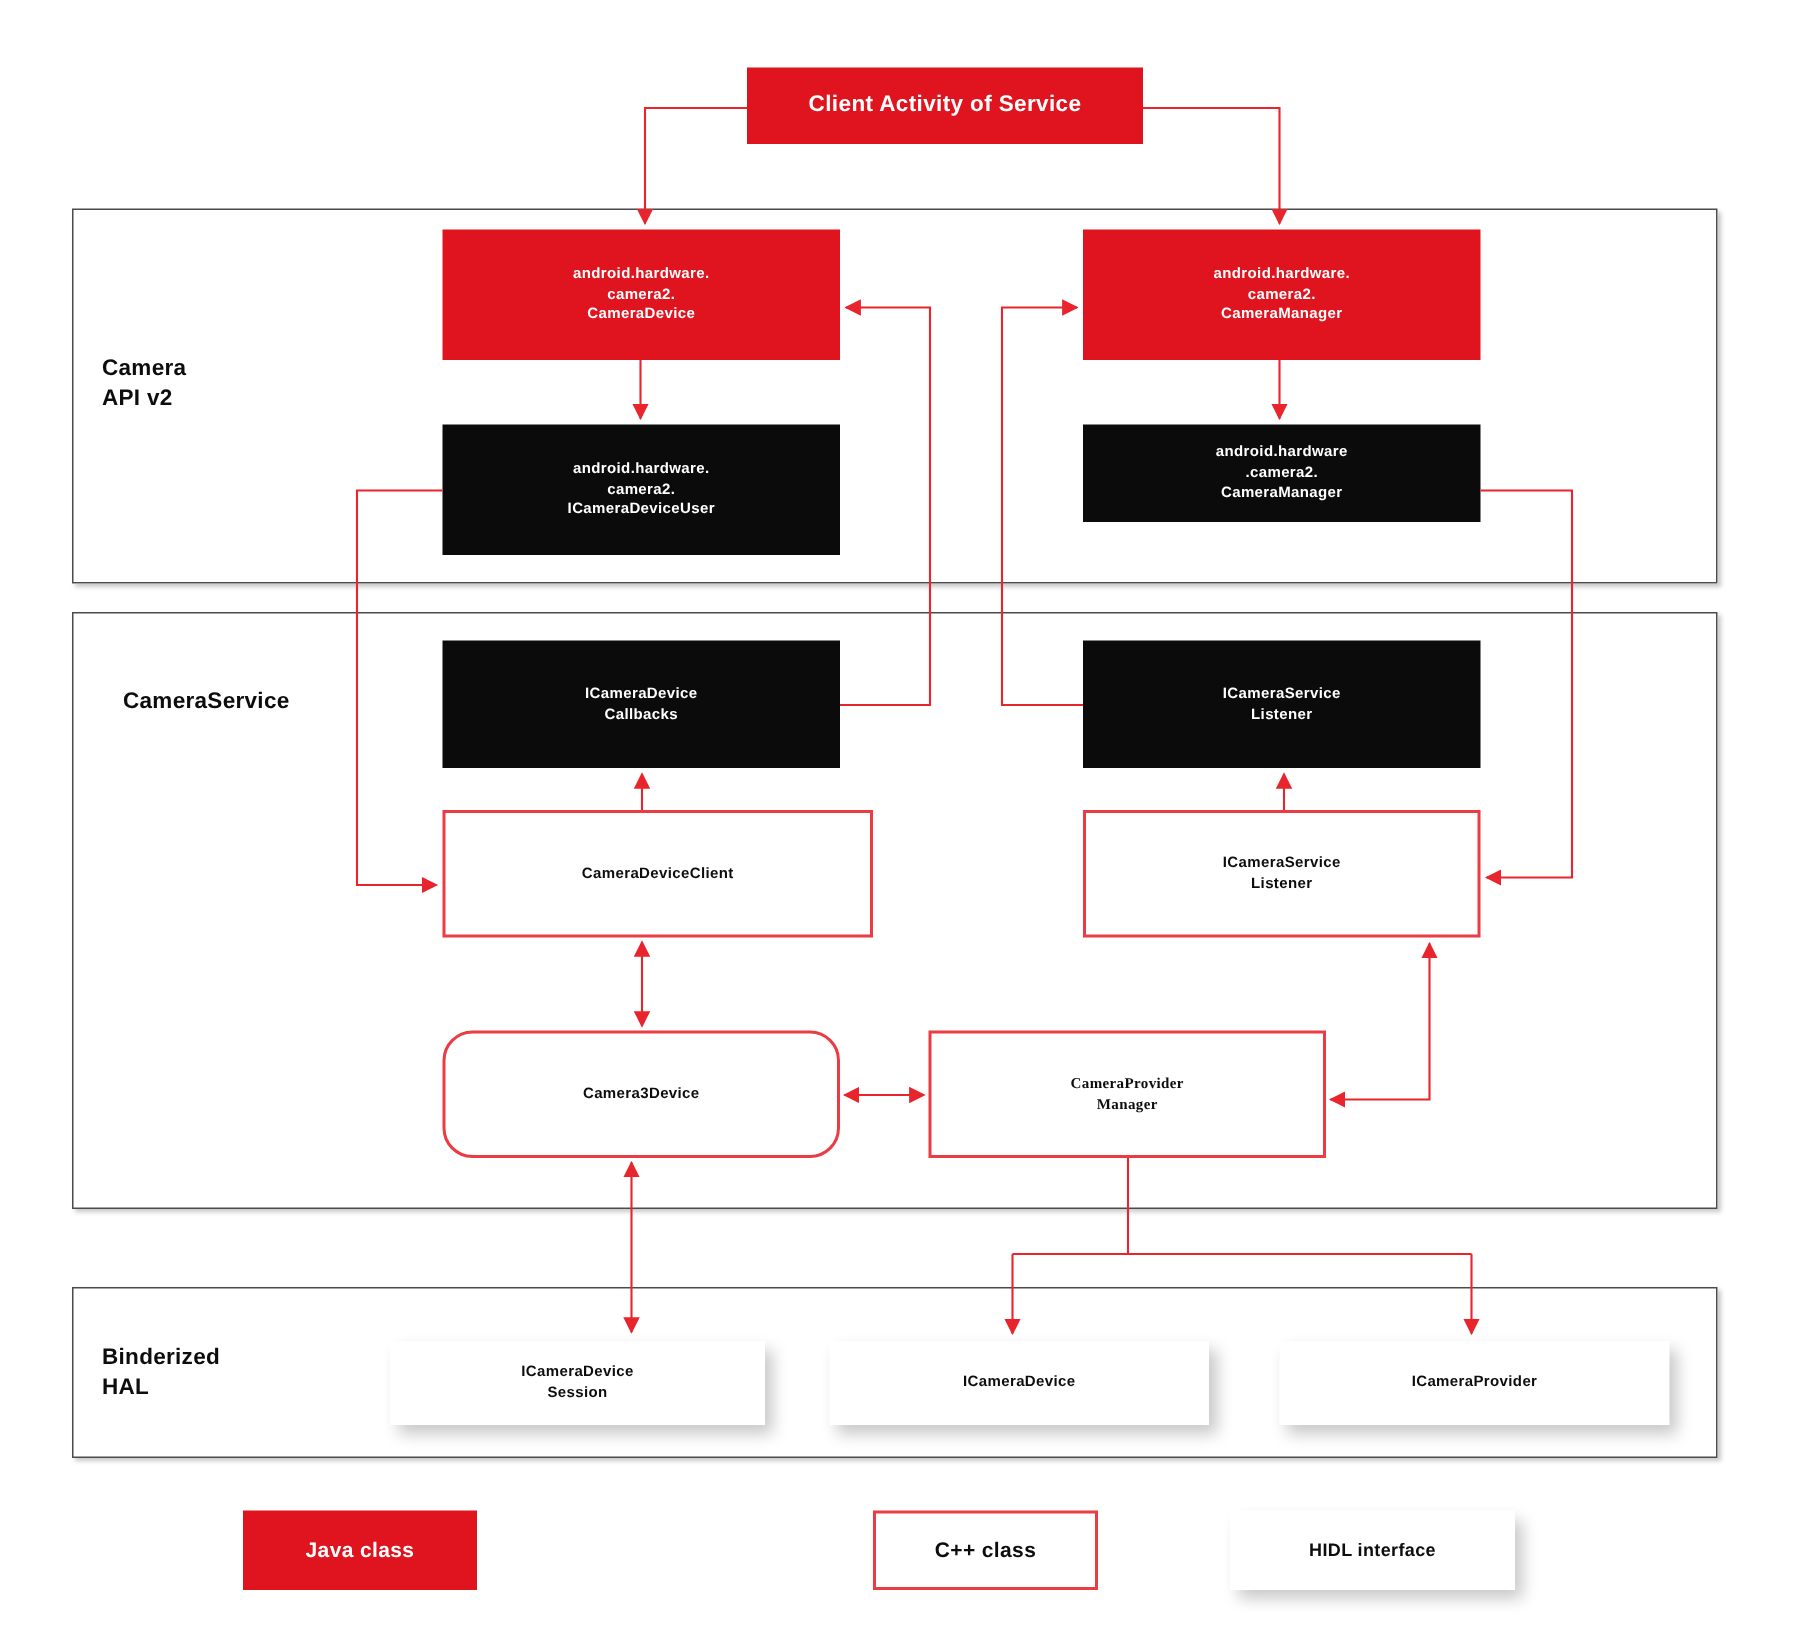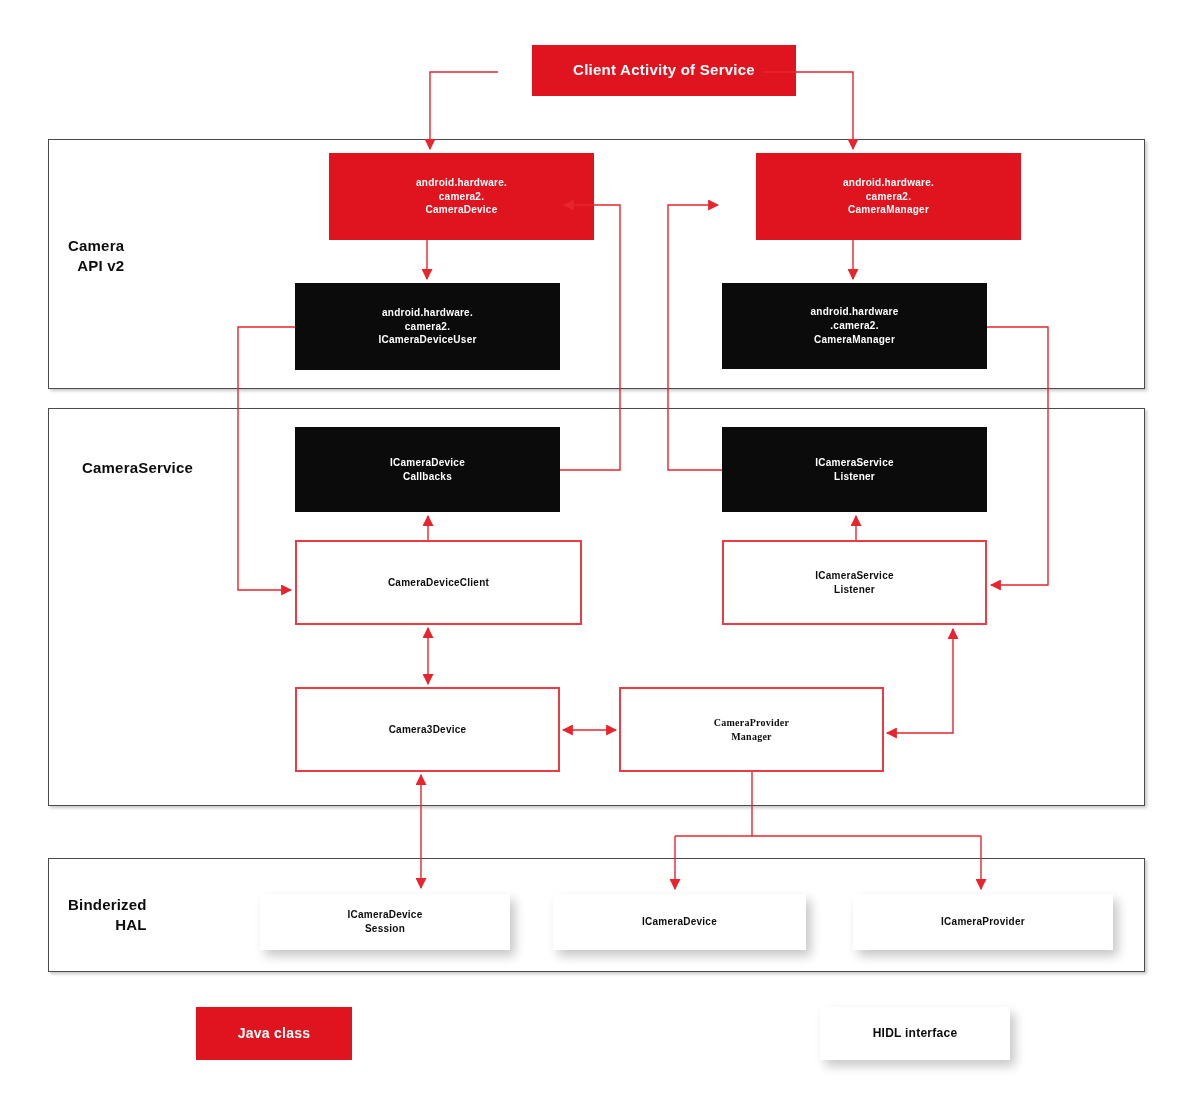--- a/index.html
+++ b/index.html
@@ -7,28 +7,28 @@
     position:relative;width:1197px;height:1093px;background:#ffffff;overflow:hidden;
     font-family:"Liberation Sans","DejaVu Sans",sans-serif;
   }
   .section{
     position:absolute;background:transparent;
     border:1.5px solid #4b4b4d;
     box-shadow:2px 2px 3px rgba(0,0,0,0.22);
   }
   .section-label{
     position:absolute;font-weight:700;font-size:15px;line-height:1.35;
-    color:#0d0d0d;white-space:pre-line;letter-spacing:.2px;text-align:right;
+    color:#0d0d0d;white-space:pre-line;letter-spacing:.2px;
   }
   .node{
     position:absolute;display:flex;align-items:center;justify-content:center;
     text-align:center;font-weight:700;font-size:10px;line-height:1.38;
     white-space:pre-line;letter-spacing:.25px;box-sizing:border-box;
   }
-  .java{background:#e0141f;color:#ffffff;margin-left:34px;}
+  .java{background:#e0141f;color:#ffffff;}
   .binder{background:#0b0b0c;color:#ffffff;}
   .cpp{background:#ffffff;color:#0d0d0d;border:2px solid #ec3b42;}
   .hidl{background:#ffffff;color:#0d0d0d;box-shadow:5px 6px 10px rgba(0,0,0,0.22);}
   #arrows{position:absolute;left:0;top:0;pointer-events:none;}
   #arrows path{fill:none;stroke:#e8242c;stroke-width:1.4;}
   #arrows .head{fill:#e8242c;stroke:none;}
 </style>
 </head>
 <body>
 
@@ -48,41 +48,42 @@
 
   <div class="node java" style="left:295px;top:153px;width:265px;height:87px;">android.hardware.
 camera2.
 CameraDevice</div>
   <div class="node java" style="left:722px;top:153px;width:265px;height:87px;">android.hardware.
 camera2.
 CameraManager</div>
   <div class="node binder" style="left:295px;top:283px;width:265px;height:87px;">android.hardware.
 camera2.
 ICameraDeviceUser</div>
-  <div class="node binder" style="left:722px;top:283px;width:265px;height:86px;">android.hardware
+  <div class="node binder" style="left:722px;top:283px;width:265px;height:65px;">android.hardware
 .camera2.
 CameraManager</div>
 
   <div class="node binder" style="left:295px;top:427px;width:265px;height:85px;">ICameraDevice
 Callbacks</div>
   <div class="node binder" style="left:722px;top:427px;width:265px;height:85px;">ICameraService
 Listener</div>
   <div class="node cpp" style="left:295px;top:540px;width:287px;height:85px;">CameraDeviceClient</div>
   <div class="node cpp" style="left:722px;top:540px;width:265px;height:85px;">ICameraService
 Listener</div>
-  <div class="node cpp" style="left:295px;top:687px;width:265px;height:85px;">Camera3Device</div>
+  <div class="node cpp" style="left:295px;top:687px;width:265px;height:85px;border-radius:20px;">Camera3Device</div>
   <div class="node cpp" style="left:619px;top:687px;width:265px;height:85px;font-family:Liberation Serif, serif;">CameraProvider
 Manager</div>
 
   <div class="node hidl" style="left:260px;top:894px;width:250px;height:56px;">ICameraDevice
 Session</div>
   <div class="node hidl" style="left:553px;top:894px;width:253px;height:56px;">ICameraDevice</div>
   <div class="node java" style="left:162px;top:1007px;width:156px;height:53px;font-size:14px;">Java class</div>
 
   <div class="node hidl" style="left:853px;top:894px;width:260px;height:56px;">ICameraProvider</div>
+  <div class="node cpp" style="left:582px;top:1007px;width:150px;height:53px;font-size:14px;">C++ class</div>
   <div class="node hidl" style="left:820px;top:1007px;width:190px;height:53px;font-size:12px;">HIDL interface</div>
 
   <svg id="arrows" width="1197" height="1093" viewBox="0 0 1197 1093">
     <defs>
       <marker id="arw" viewBox="0 0 10 10" markerWidth="11" markerHeight="11" refX="9" refY="5" orient="auto-start-reverse" markerUnits="userSpaceOnUse">
         <path class="head" d="M0,0 L10,5 L0,10 Z"></path>
       </marker>
     </defs>
     <path d="M498,72 H430 V149" marker-end="url(#arw)"></path>
     <path d="M762,72 H853 V149" marker-end="url(#arw)"></path>

